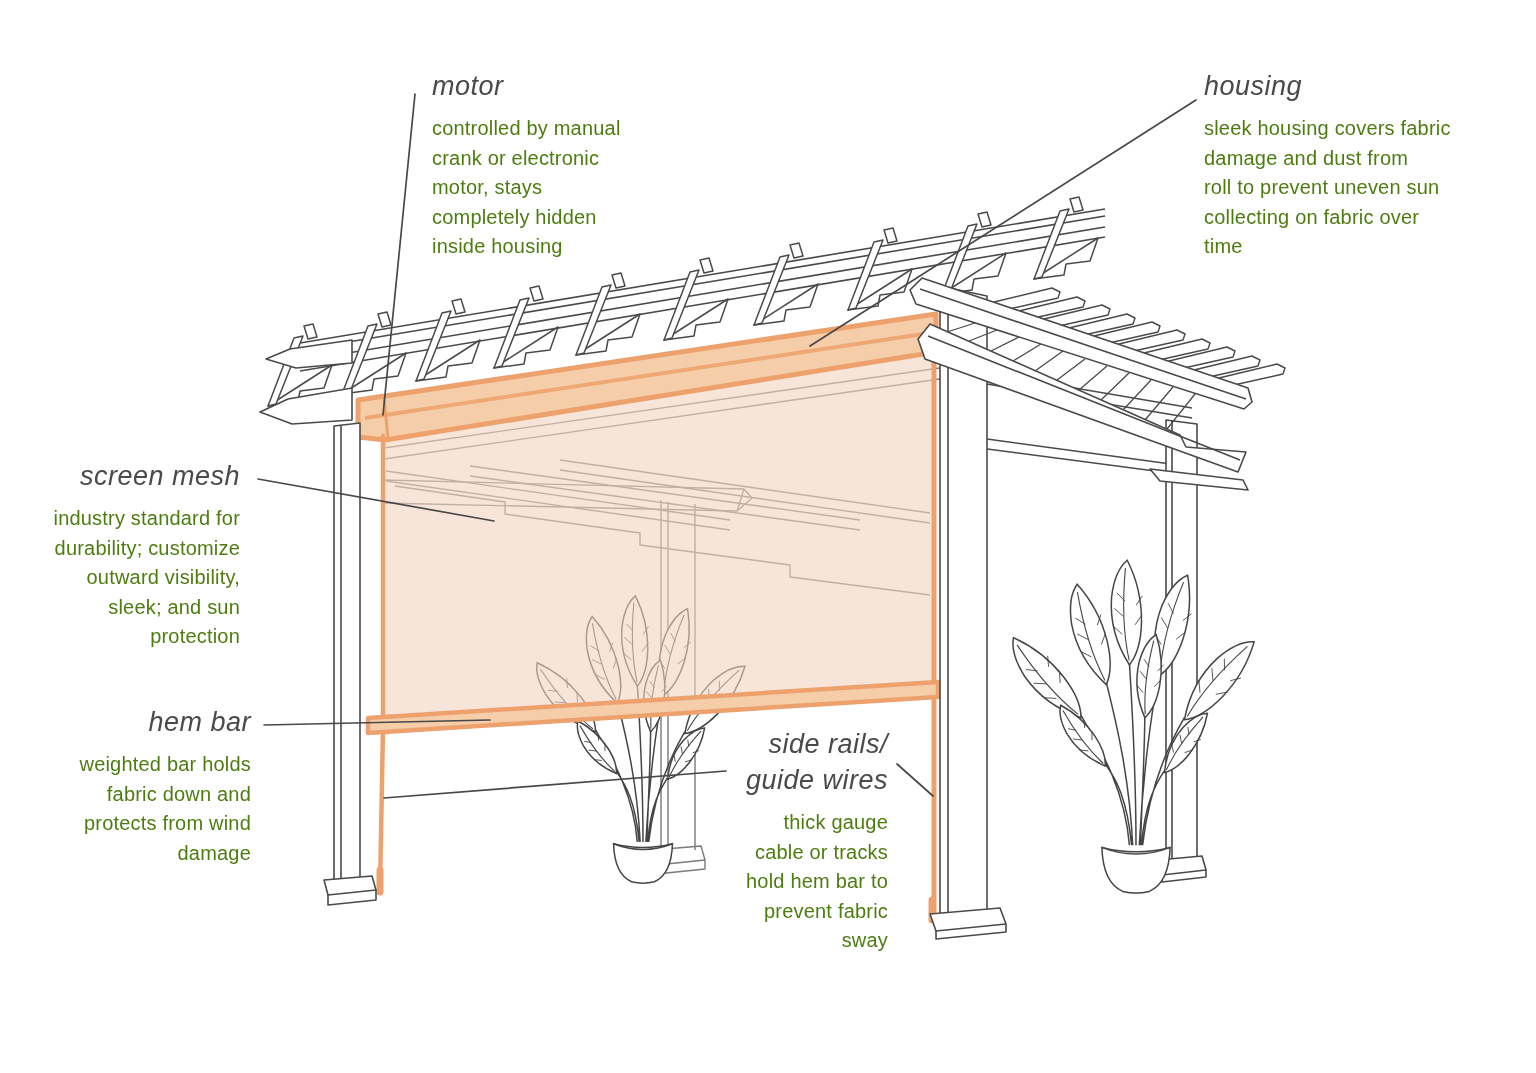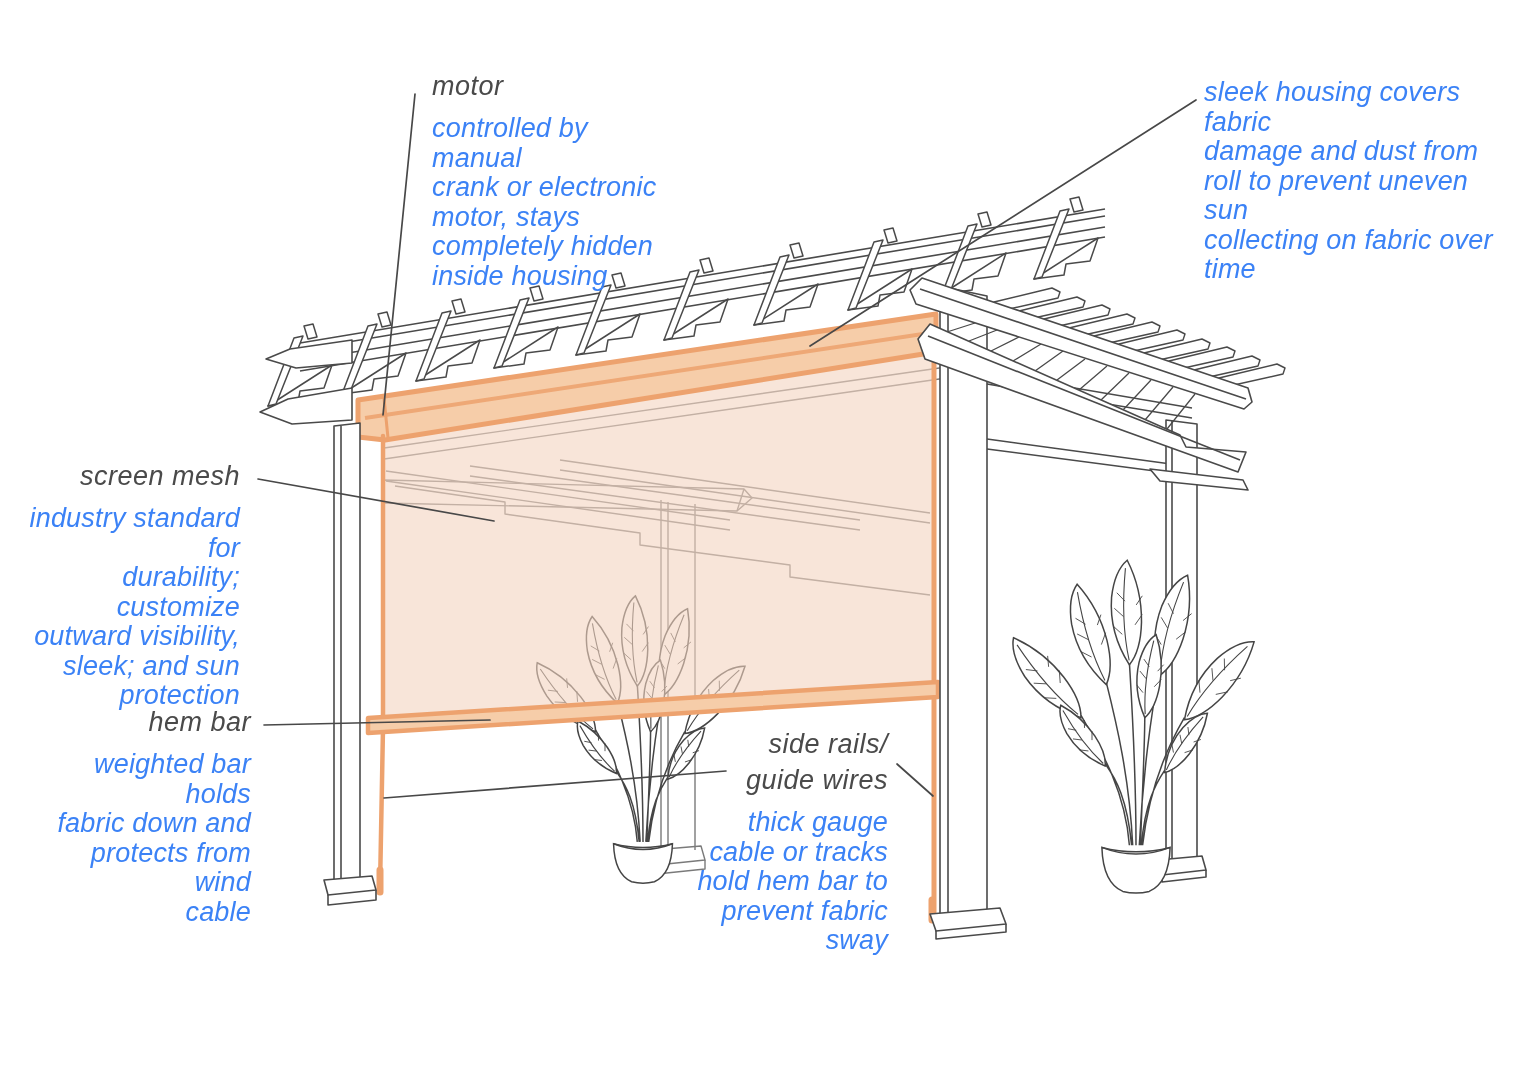--- a/index.html
+++ b/index.html
@@ -5,21 +5,21 @@
   :root{
     --line:#4a4a4a; --behind-line:#7a7a7a; --accent-orange:#eda26e;
     --accent-fill:#f6cda9; --screen-fill:#f3d4bf; --text:#4d4d4d; --bg:#ffffff;
   }
   html,body{margin:0;padding:0;background:var(--bg);}
   .page{position:relative;width:1536px;height:1073px;background:var(--bg);
         font-family:"Liberation Sans", sans-serif;overflow:hidden;margin-top:28px;}
   .art{position:absolute;left:0;top:0;}
   .ann{position:absolute;color:var(--text);}
   .ann .ann-label{font-style:italic;font-size:27px;line-height:36px;letter-spacing:.5px;color:#4a4a4a;}
-  .ann .ann-desc{font-size:27px;line-height:29.5px;letter-spacing:.2px;margin-top:10px;color:#3b82f6;font-style:italic;}
+  .ann .ann-desc{font-size:20px;line-height:29.5px;letter-spacing:.2px;margin-top:10px;color:#4d7c0f;}
   .ann.align-right{text-align:right;}
   .ann.align-left{text-align:left;}
   svg *{vector-effect:non-scaling-stroke;}
 </style>
 </head>
 <body>
 
 <div class="page">
 
   <svg class="art" width="1536" height="1073" viewBox="0 0 1536 1073">
@@ -183,20 +183,21 @@
     <div class="ann-desc">
       <div>controlled by manual</div>
       <div>crank or electronic</div>
       <div>motor, stays</div>
       <div>completely hidden</div>
       <div>inside housing</div>
     </div>
   </div>
 
   <div class="ann align-left" style="left:1204px;top:40px;width:290px;">
+    <div class="ann-label">housing</div>
     <div class="ann-desc">
       <div>sleek housing covers fabric</div>
       <div>damage and dust from</div>
       <div>roll to prevent uneven sun</div>
       <div>collecting on fabric over</div>
       <div>time</div>
     </div>
   </div>
 
   <div class="ann align-right" style="left:22px;top:430px;width:218px;">
@@ -209,21 +210,21 @@
       <div>protection</div>
     </div>
   </div>
 
   <div class="ann align-right" style="left:32px;top:676px;width:219px;">
     <div class="ann-label">hem bar</div>
     <div class="ann-desc">
       <div>weighted bar holds</div>
       <div>fabric down and</div>
       <div>protects from wind</div>
-      <div>cable</div>
+      <div>damage</div>
     </div>
   </div>
 
   <div class="ann align-right" style="left:640px;top:698px;width:248px;">
     <div class="ann-label">
       <div>side rails/</div>
       <div>guide wires</div>
     </div>
     <div class="ann-desc">
       <div>thick gauge</div>

